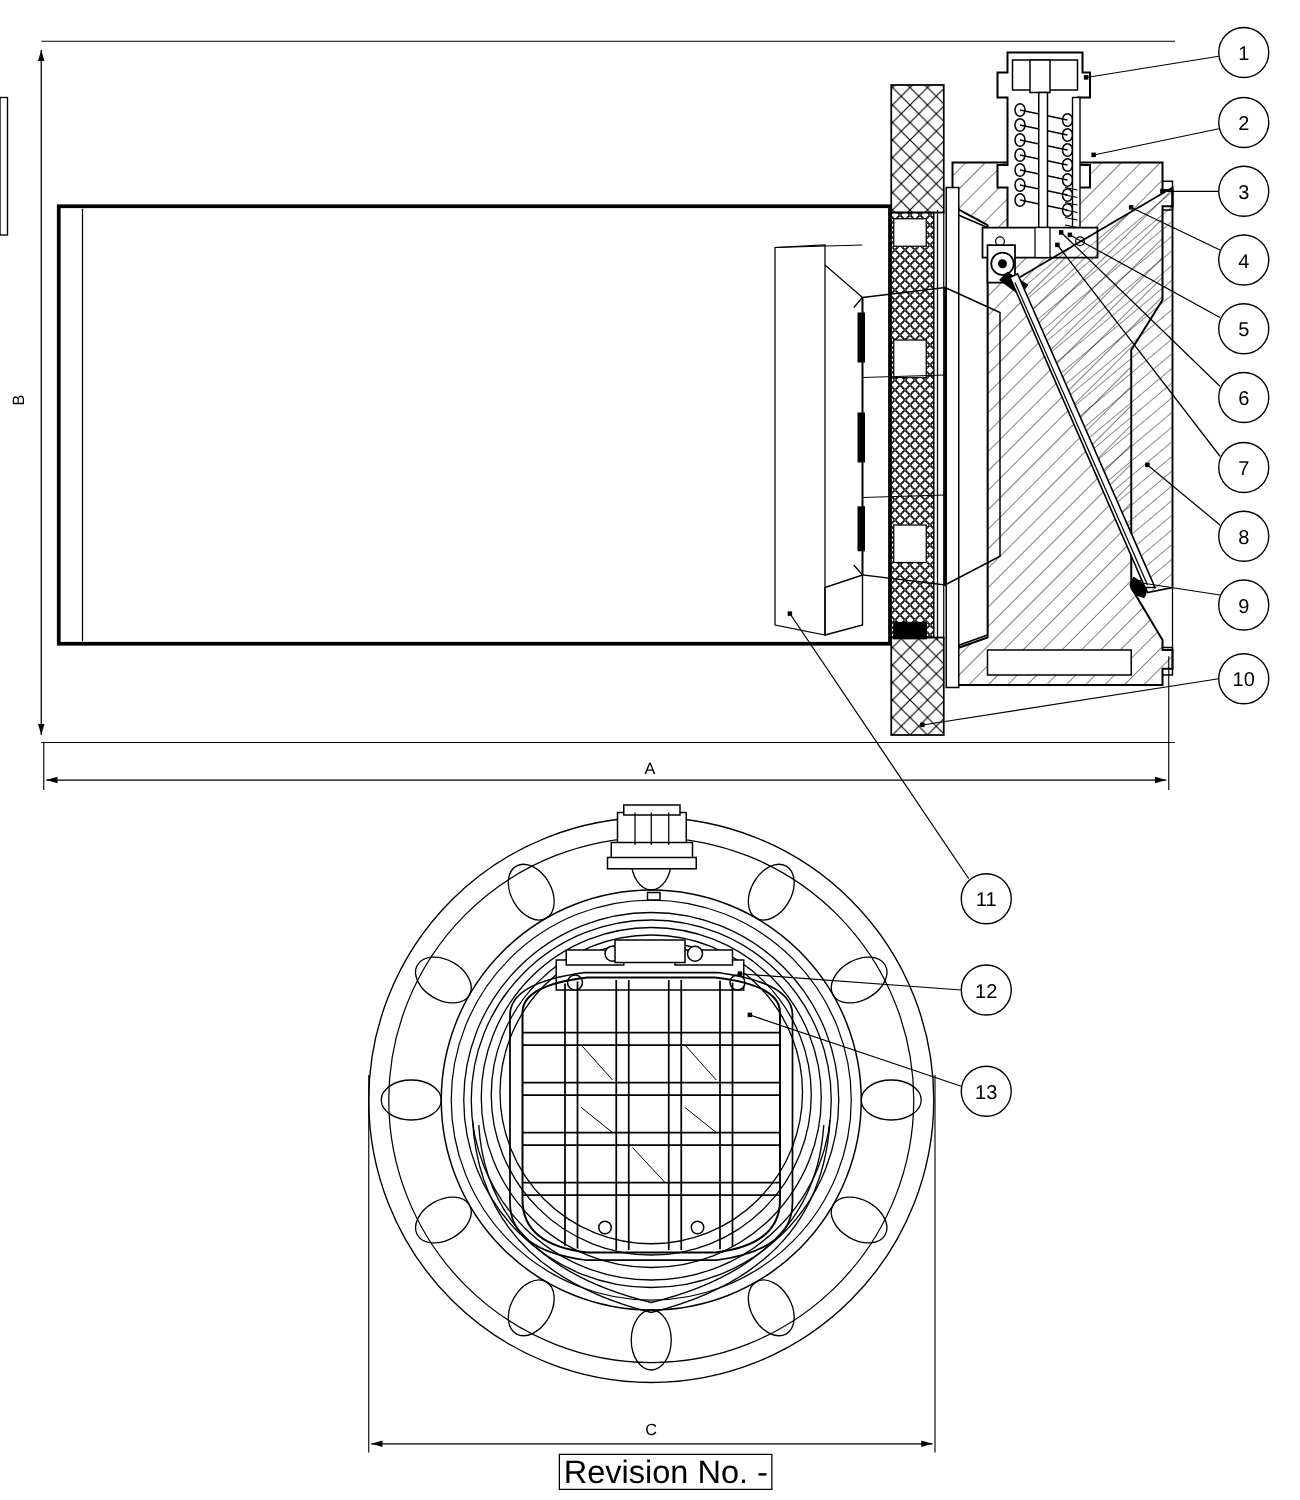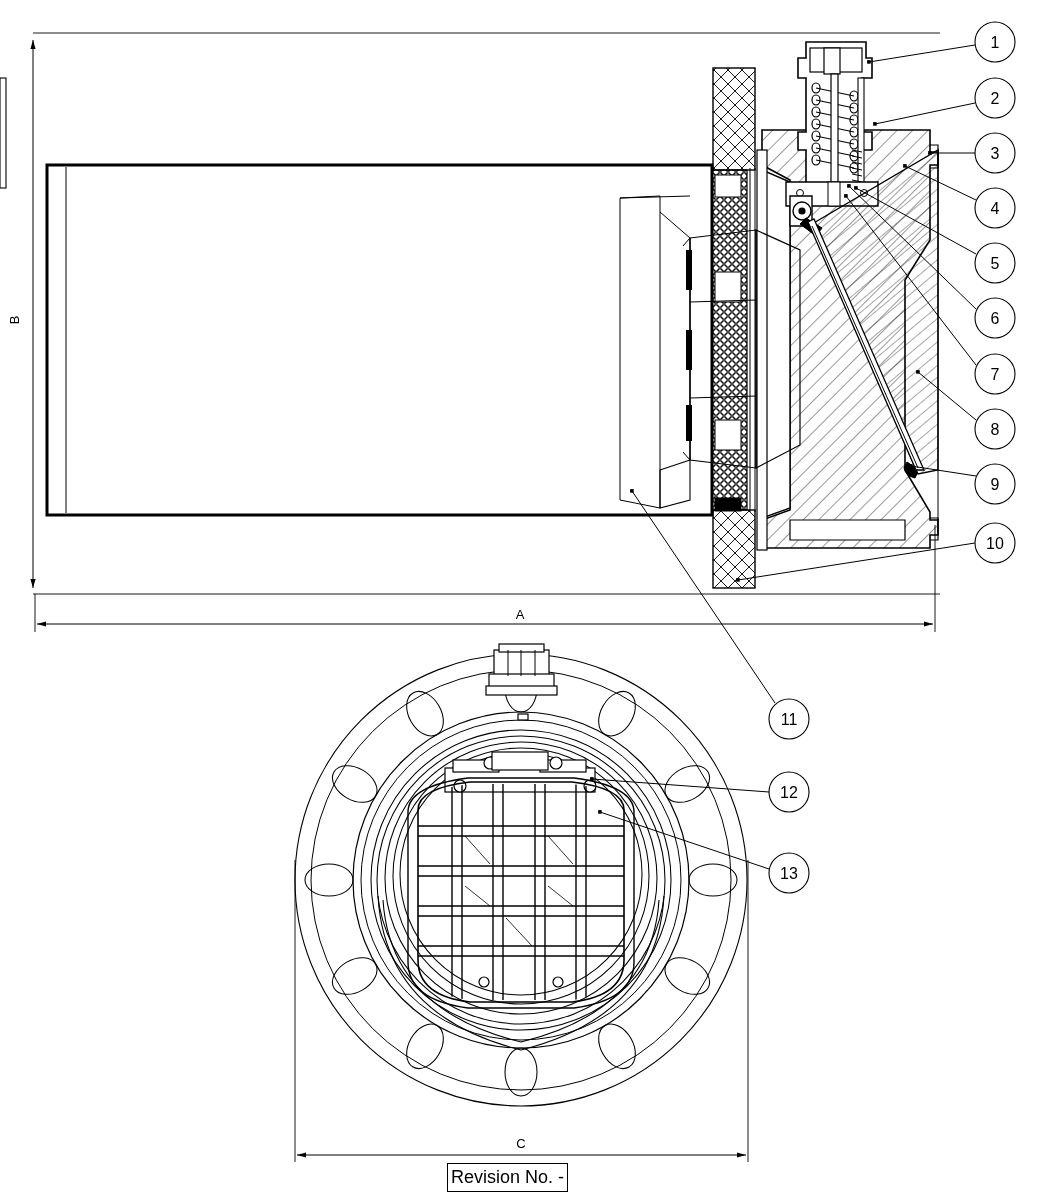--- a/index.html
+++ b/index.html
@@ -2,21 +2,21 @@
 <html><head>
 <meta charset="utf-8">
 <style>
   html,body{margin:0;padding:0;background:#fff;}
   body{width:1040px;height:1200px;font-family:"Liberation Sans",sans-serif;}
   #sheet{position:relative;width:1040px;height:1200px;background:#ffffff;overflow:hidden;}
   svg{display:block;}
   .dimtext{font-family:"Liberation Sans",sans-serif;font-size:13px;fill:#000;}
   .balloontext{font-family:"Liberation Sans",sans-serif;font-size:16px;fill:#000;}
   .revbox{position:absolute;left:447px;top:1163px;border:1.4px solid #000;
-          padding:0px 3px 1px 3px;font-size:18px;line-height:26px;color:#000;
+          padding:0px 3px 1px 3px;font-size:26px;line-height:26px;color:#000;
           font-family:"Liberation Sans",sans-serif;letter-spacing:0px;background:#fff;}
 </style>
 </head>
 <body>
 
 <div id="sheet">
 
   <svg id="canvas" width="1040" height="1200" viewBox="0 0 1040 1200">
 
     <defs>

